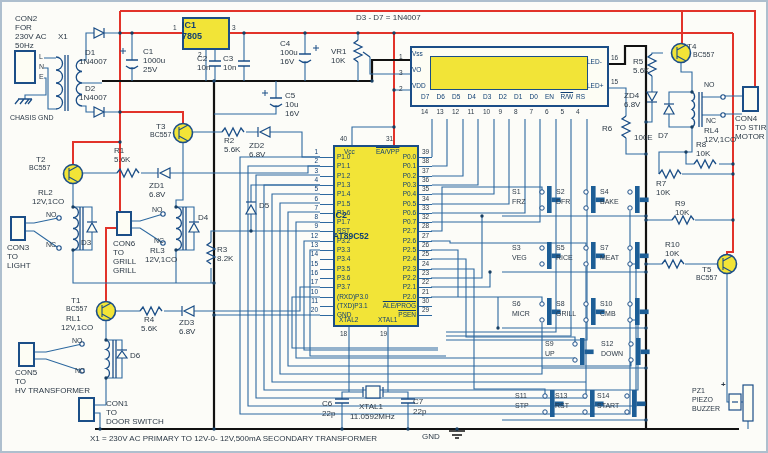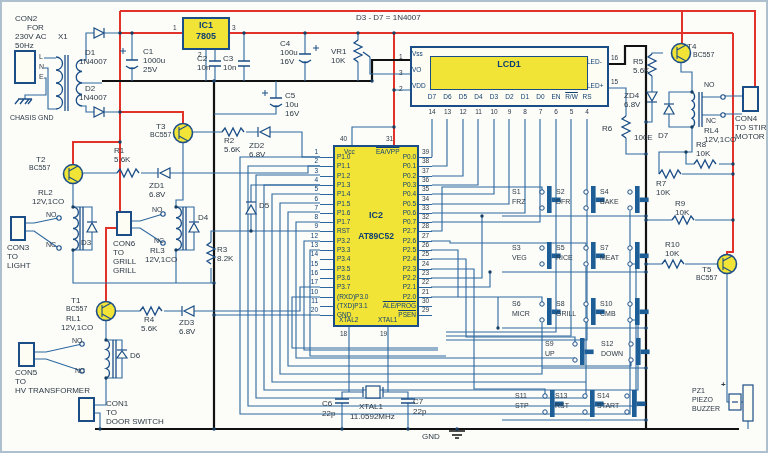--- a/index.html
+++ b/index.html
@@ -2,21 +2,21 @@
 <html><head>
 <meta charset="utf-8">
 <style>
   html,body{margin:0;padding:0;background:#e8e8e8}
   #stage{position:relative;width:768px;height:453px;background:#fcfcf8;border:2px solid #aebfce;box-sizing:border-box;overflow:hidden;font-family:"Liberation Sans",sans-serif}
   #wires{position:absolute;left:0;top:0;z-index:1}
   .box{position:absolute;border:2px solid #1b4e87;background:#fdfdf4;z-index:2;box-sizing:border-box}
   .ybox{background:#f2e437}
   .lb{position:absolute;font-size:8px;line-height:1.15;color:#2c3946;white-space:pre;z-index:3}
   .s7{font-size:7px}.s65{font-size:6.5px}
-  .b{font-weight:bold}.nv{color:#0f3f73}.ctr{text-align:center}
+  .b{font-weight:bold}.nv{color:#0f3f73}.ctr{}
   .ol{text-decoration:overline}
   .hline{position:absolute;height:1px;background:#2c689f;z-index:3}
   .btn{position:absolute;width:56px;height:32px;z-index:4}
   .bl{position:absolute;font-size:7px;color:#2c3946;white-space:pre}
   .wm{position:absolute;left:251px;top:180px;font-size:58px;font-weight:900;color:#ee2b1d;letter-spacing:-1px;z-index:9;font-family:"Liberation Sans",sans-serif}
 </style>
 </head>
 <body>
 
 <div id="stage">
@@ -180,21 +180,21 @@
 <div class="box" style="left:16px;top:340px;width:17px;height:25px"></div>
 <div class="box" style="left:76px;top:395px;width:17px;height:25px"></div>
 <div class="box" style="left:740px;top:84px;width:17px;height:26px"></div>
 <div class="box ybox" style="left:180px;top:15px;width:48px;height:33px"></div>
 <div class="box" style="left:408px;top:44px;width:199px;height:61px"></div>
 <div class="box ybox" style="left:428px;top:54px;width:158px;height:34px;border-width:1.5px"></div>
 <div class="box ybox" style="left:331px;top:143px;width:86px;height:182px"></div>
 
 <span class="lb" style="left:354px;top:11px">D3 - D7 = 1N4007</span>
 <span class="lb" style="left:13px;top:12px">CON2</span>
-<span class="lb" style="left:25px;top:21px">FOR</span>
+<span class="lb" style="left:13px;top:21px">FOR</span>
 <span class="lb" style="left:13px;top:30px">230V AC</span>
 <span class="lb" style="left:13px;top:39px">50Hz</span>
 <span class="lb s7" style="left:37px;top:51px">L</span>
 <span class="lb s7" style="left:37px;top:61px">N</span>
 <span class="lb s7" style="left:37px;top:71px">E</span>
 <span class="lb s7" style="left:8px;top:112px">CHASIS GND</span>
 <span class="lb" style="left:56px;top:30px">X1</span>
 <span class="lb" style="left:83px;top:46px">D1</span>
 <span class="lb" style="left:77px;top:55px">1N4007</span>
 <span class="lb" style="left:83px;top:82px">D2</span>
@@ -212,21 +212,20 @@
 <span class="lb" style="left:221px;top:52px">C3</span>
 <span class="lb" style="left:221px;top:61px">10n</span>
 <span class="lb" style="left:278px;top:37px">C4</span>
 <span class="lb" style="left:278px;top:46px">100u</span>
 <span class="lb" style="left:278px;top:55px">16V</span>
 <span class="lb" style="left:329px;top:45px">VR1</span>
 <span class="lb" style="left:329px;top:54px">10K</span>
 <span class="lb" style="left:283px;top:89px">C5</span>
 <span class="lb" style="left:283px;top:98px">10u</span>
 <span class="lb" style="left:283px;top:107px">16V</span>
-<span class="lb b nv ctr" style="left:428px;top:57px;width:158px;font-size:9px;z-index:4">LCD1</span>
 <span class="lb s65 nv" style="left:410px;top:48px;z-index:4">Vss</span>
 <span class="lb s65 nv" style="left:410px;top:64px;z-index:4">VO</span>
 <span class="lb s65 nv" style="left:410px;top:80px;z-index:4">VDD</span>
 <span class="lb s65" style="left:397px;top:51px">1</span>
 <span class="lb s65" style="left:397px;top:67px">3</span>
 <span class="lb s65" style="left:397px;top:83px">2</span>
 <span class="lb s65 nv" style="left:585px;top:56px;z-index:4">LED-</span>
 <span class="lb s65" style="left:609px;top:52px">16</span>
 <span class="lb s65 nv" style="left:585px;top:80px;z-index:4">LED+</span>
 <span class="lb s65" style="left:609px;top:76px">15</span>
@@ -315,20 +314,21 @@
 <span class="lb s65 nv" style="left:376px;top:314px;z-index:4">XTAL1</span>
 <span class="lb s65" style="left:338px;top:328px">18</span>
 <span class="lb s65" style="left:378px;top:328px">19</span>
 <span class="lb" style="left:357px;top:400px">XTAL1</span>
 <span class="lb" style="left:348px;top:410px">11.0592MHz</span>
 <span class="lb" style="left:320px;top:397px">C6</span>
 <span class="lb" style="left:320px;top:407px">22p</span>
 <span class="lb" style="left:411px;top:395px">C7</span>
 <span class="lb" style="left:411px;top:405px">22p</span>
 <span class="lb" style="left:420px;top:430px">GND</span>
+<span class="lb" style="left:88px;top:432px">X1 = 230V AC PRIMARY TO 12V-0- 12V,500mA SECONDARY TRANSFORMER</span>
 <span class="lb s7" style="left:690px;top:385px">PZ1</span>
 <span class="lb s7" style="left:690px;top:394px">PIEZO</span>
 <span class="lb s7" style="left:690px;top:403px">BUZZER</span>
 <span class="lb b" style="left:719px;top:378px">+</span>
 
 
 <span class="lb s65 nv" style="left:302px;top:146.0px;width:14px;text-align:right">1</span>
     <div class="hline" style="left:318px;top:155.0px;width:13px"></div>
     <span class="lb s65 nv" style="left:335px;top:151.0px;z-index:4">P1.0</span>
     <span class="lb s65 nv" style="left:302px;top:155.3px;width:14px;text-align:right">2</span>

